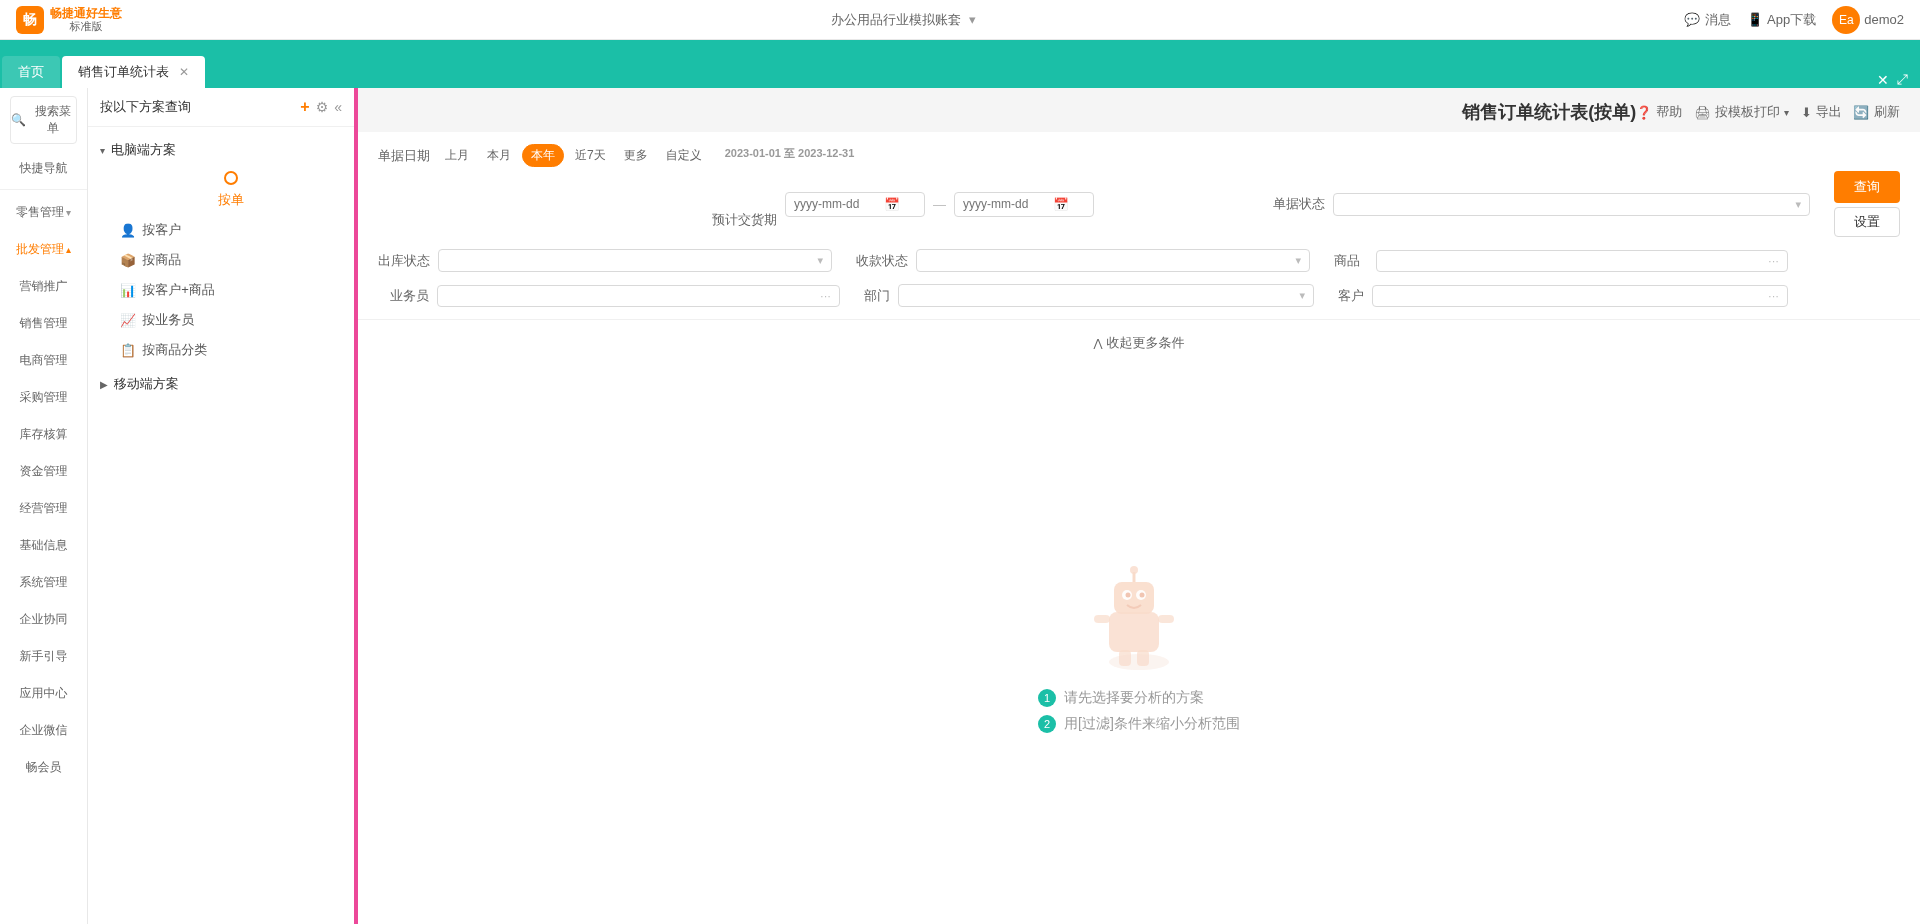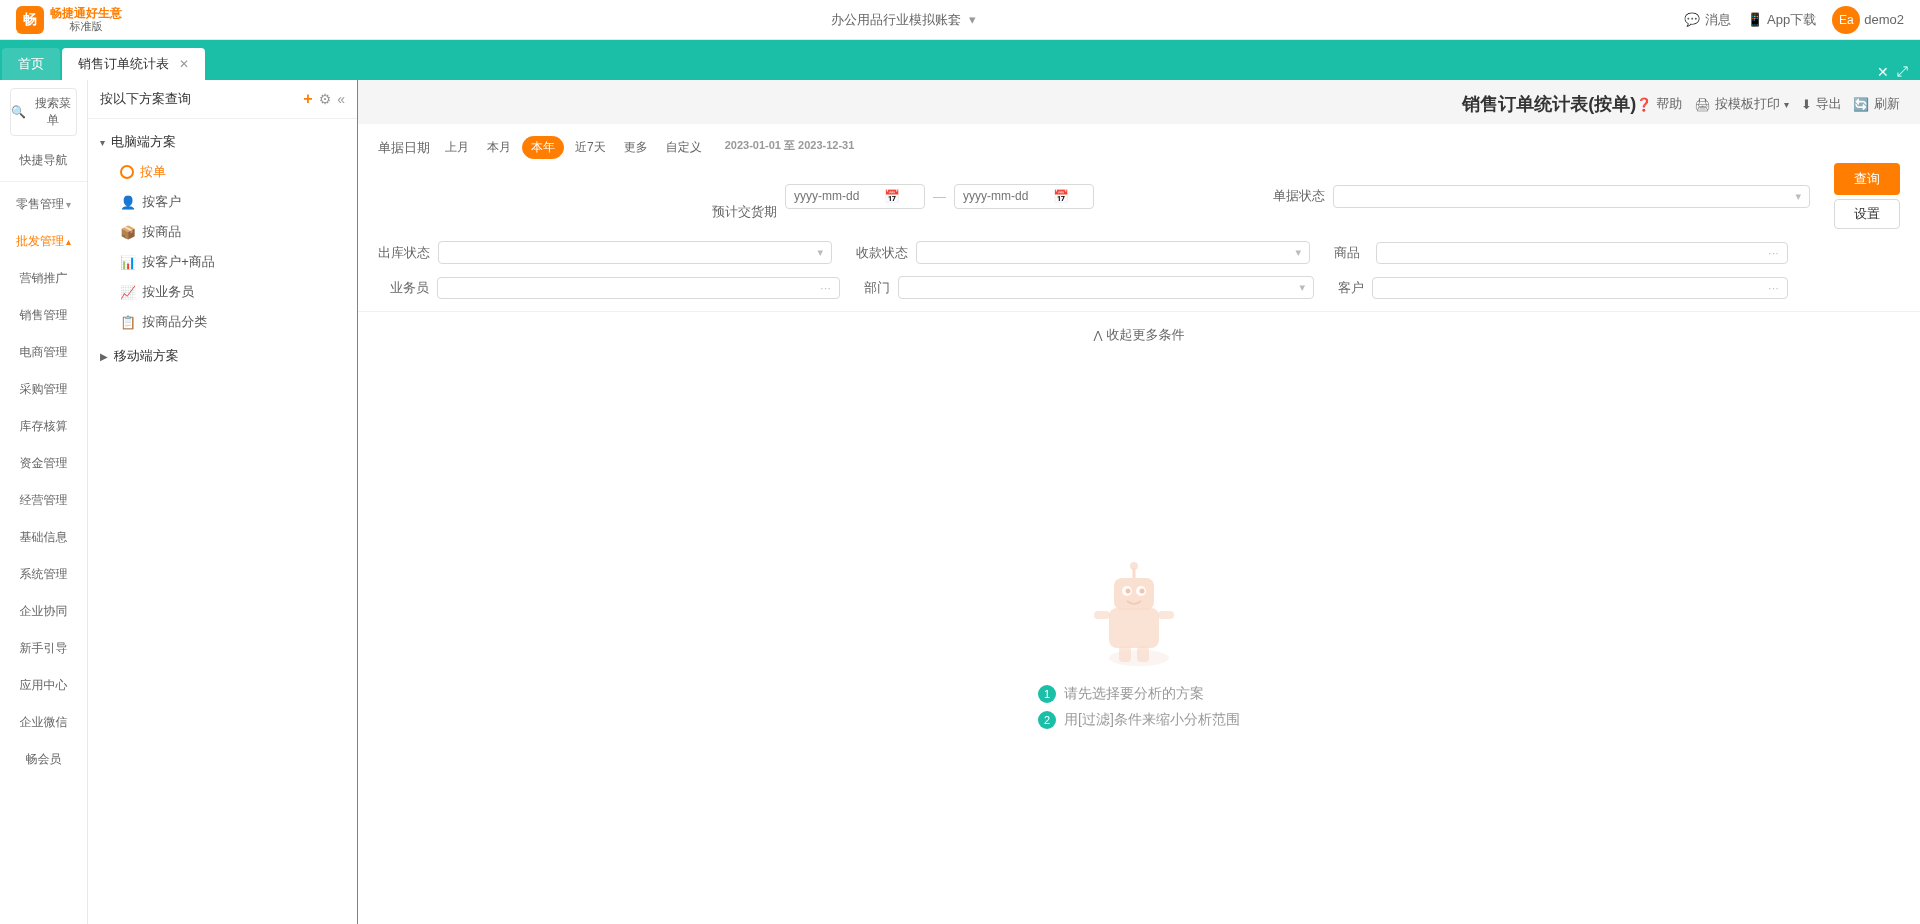--- a/index.html
+++ b/index.html
@@ -12,21 +12,21 @@
     .logo-icon { width: 28px; height: 28px; background: #ff7d00; border-radius: 6px; display: flex; align-items: center; justify-content: center; color: #fff; font-size: 14px; font-weight: bold; }
     .logo-text { font-size: 11px; color: #666; line-height: 1.2; text-align: center; }
     .logo-text .brand { color: #ff7d00; font-weight: bold; font-size: 12px; }
     .top-center { display: flex; align-items: center; gap: 8px; color: #666; font-size: 13px; }
     .top-center .dropdown-arrow { color: #999; }
     .top-bar-right { display: flex; align-items: center; gap: 16px; color: #666; font-size: 13px; }
     .top-bar-right .item { display: flex; align-items: center; gap: 4px; cursor: pointer; }
     .avatar { width: 28px; height: 28px; border-radius: 50%; background: #ff7d00; display: flex; align-items: center; justify-content: center; color: #fff; font-size: 12px; overflow: hidden; }
 
     
-    .tab-bar { height: 40px; background: #1bbfa7; display: flex; align-items: flex-end; padding: 0 0 0 0; flex-shrink: 0; text-align: right; }
+    .tab-bar { height: 48px; background: #1bbfa7; display: flex; align-items: flex-end; padding: 0 0 0 0; flex-shrink: 0; text-align: right; }
     .tab { height: 32px; padding: 0 16px; display: flex; align-items: center; gap: 6px; cursor: pointer; font-size: 13px; color: rgba(255,255,255,0.85); border-radius: 4px 4px 0 0; margin-left: 2px; }
     .tab.home { background: rgba(255,255,255,0.15); color: #fff; }
     .tab.active { background: #fff; color: #333; }
     .tab-close { color: #999; font-size: 12px; cursor: pointer; margin-left: 4px; }
     .tab-bar-right { margin-left: auto; display: flex; align-items: center; gap: 8px; padding-right: 12px; color: #fff; font-size: 16px; }
 
     
     .main-layout { display: flex; flex: 1; overflow: hidden; }
 
     
@@ -34,28 +34,28 @@
     .sidebar-item { padding: 10px 0; display: flex; flex-direction: column; align-items: center; gap: 3px; cursor: pointer; color: #666; font-size: 12px; border-bottom: none; }
     .sidebar-search { padding: 8px 10px; }
     .sidebar-search-btn { width: 100%; padding: 6px 0; background: none; border: 1px solid #e8e8e8; border-radius: 4px; color: #666; font-size: 12px; cursor: pointer; display: flex; align-items: center; justify-content: center; gap: 4px; }
     .sidebar-nav-btn { padding: 8px 0; display: flex; align-items: center; justify-content: center; cursor: pointer; color: #666; font-size: 12px; }
     .sidebar-divider { height: 1px; background: #f0f0f0; margin: 4px 0; }
 
     
     .content-area { flex: 1; display: flex; overflow: hidden; }
 
     
-    .left-panel { width: 270px; background: #fff; border-right: 1px solid #ec4899; display: flex; flex-direction: column; flex-shrink: 0; text-align: center; }
+    .left-panel { width: 270px; background: #fff; border-right: 4px solid #ec4899; display: flex; flex-direction: column; flex-shrink: 0; text-align: center; }
     .left-panel-header { padding: 10px 12px; display: flex; align-items: center; justify-content: space-between; border-bottom: 1px solid #f0f0f0; }
     .left-panel-title { font-size: 13px; color: #333; font-weight: 500; }
     .left-panel-actions { display: flex; align-items: center; gap: 6px; color: #999; }
     .left-panel-body { flex: 1; overflow-y: auto; padding: 8px 0; }
     .tree-parent { padding: 6px 12px; display: flex; align-items: center; gap: 6px; cursor: pointer; color: #333; font-size: 13px; font-weight: 500; }
     .tree-child { padding: 6px 12px 6px 32px; display: flex; align-items: center; gap: 6px; cursor: pointer; color: #555; font-size: 13px; }
-    .tree-child.active { color: #ff7d00; }
+    .tree-child.active { color: #ff7d00; flex-direction: column; }
 
     
     .main-panel { flex: 1; display: flex; flex-direction: column; overflow: hidden; background: #f5f5f5; }
     .main-header { padding: 12px 20px 8px; display: flex; align-items: center; justify-content: flex-end; background: #f5f5f5; }
     .page-title { font-size: 18px; font-weight: bold; color: #333; }
     .header-actions { display: flex; align-items: center; gap: 12px; color: #666; font-size: 13px; }
     .header-actions .action-btn { display: flex; align-items: center; gap: 4px; cursor: pointer; color: #666; }
     .date-tab { padding: 2px 8px; border-radius: 3px; cursor: pointer; font-size: 12px; color: #666; border: 1px solid transparent; }
     .date-tab.active { background: #ff7d00; color: #fff; border-color: #ff7d00; border-radius: 12px; text-align: center; }
     .collapse-btn { display: flex; align-items: center; justify-content: center; gap: 4px; color: #666; font-size: 13px; cursor: pointer; padding: 6px 16px; }

